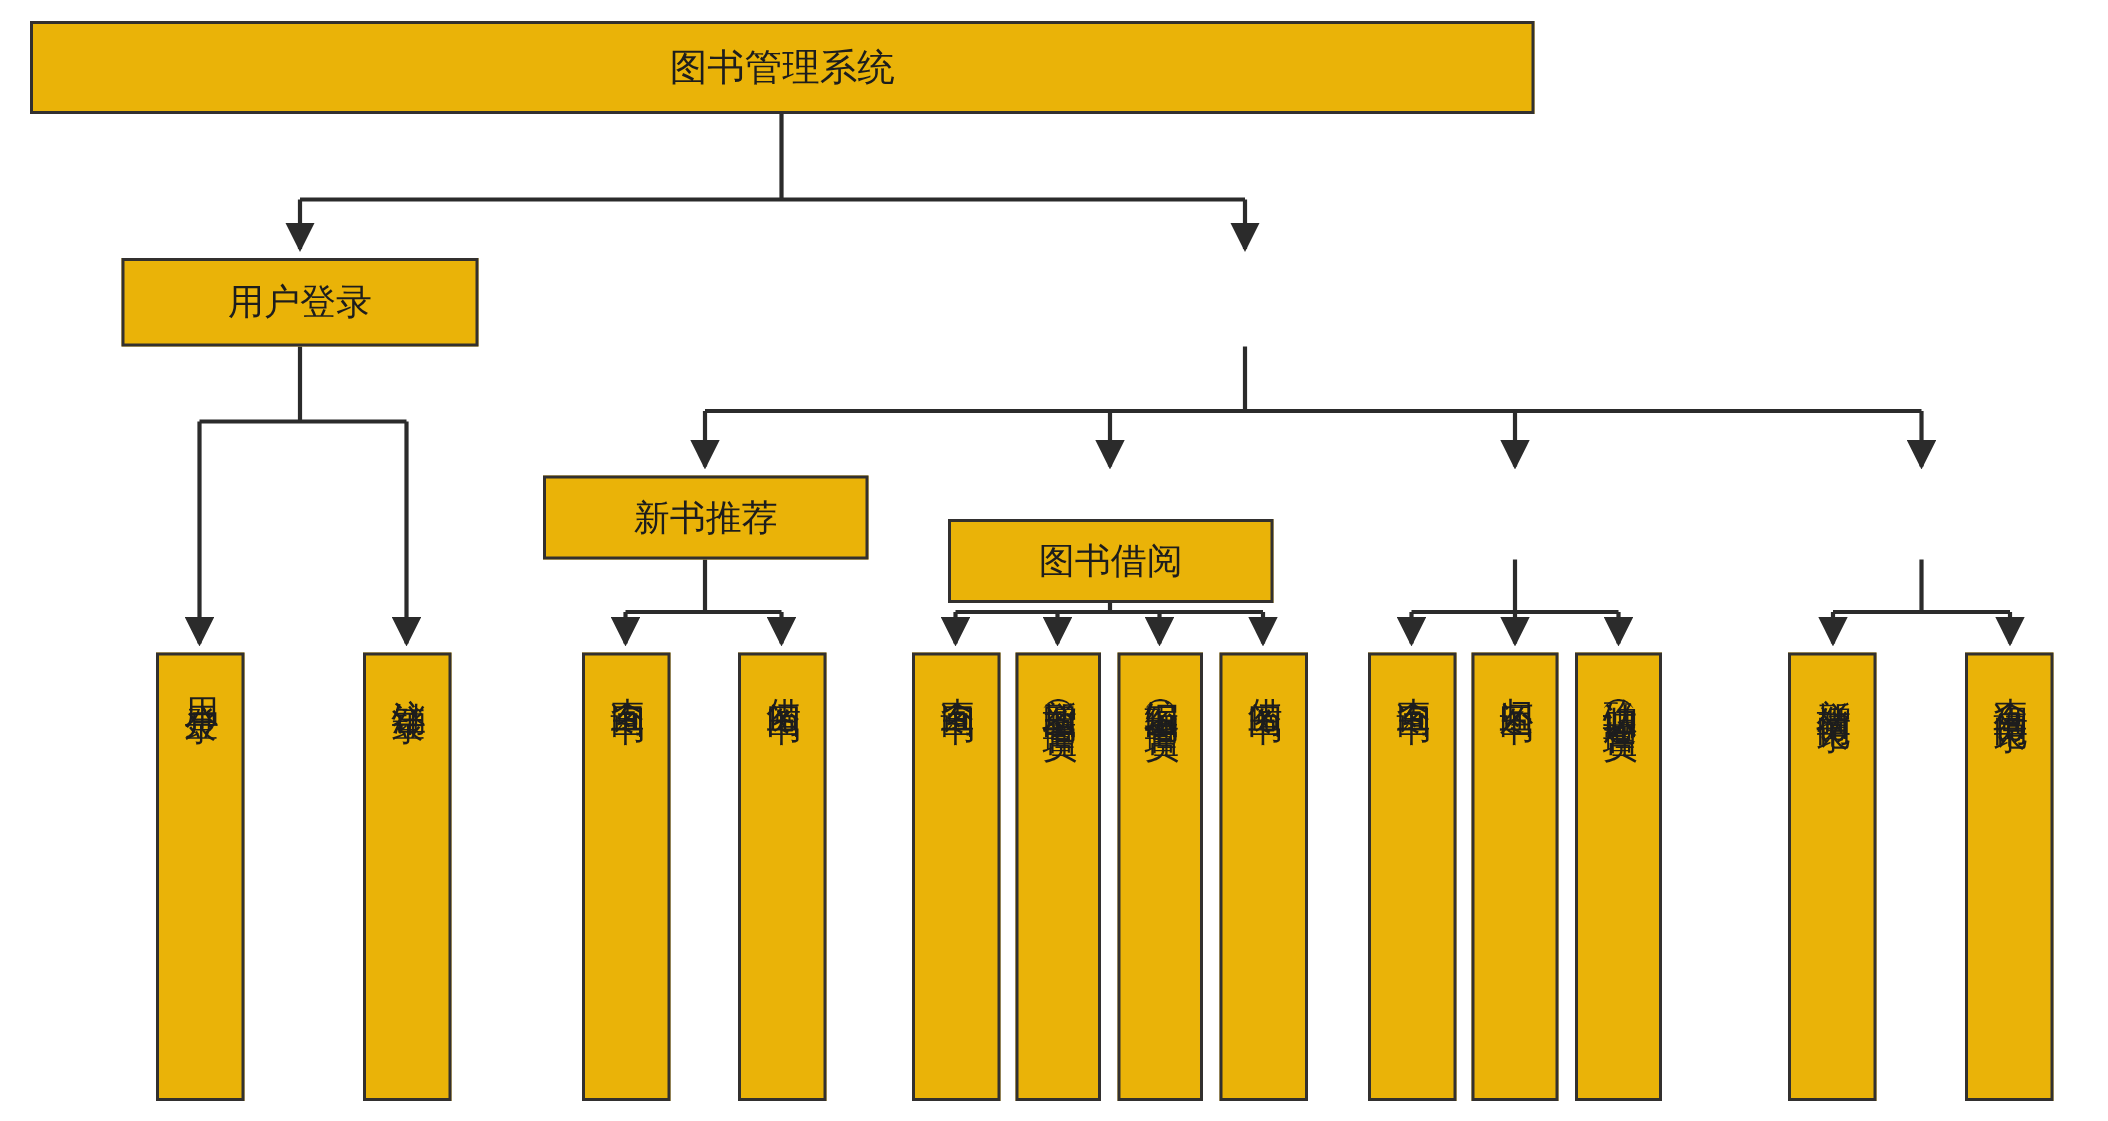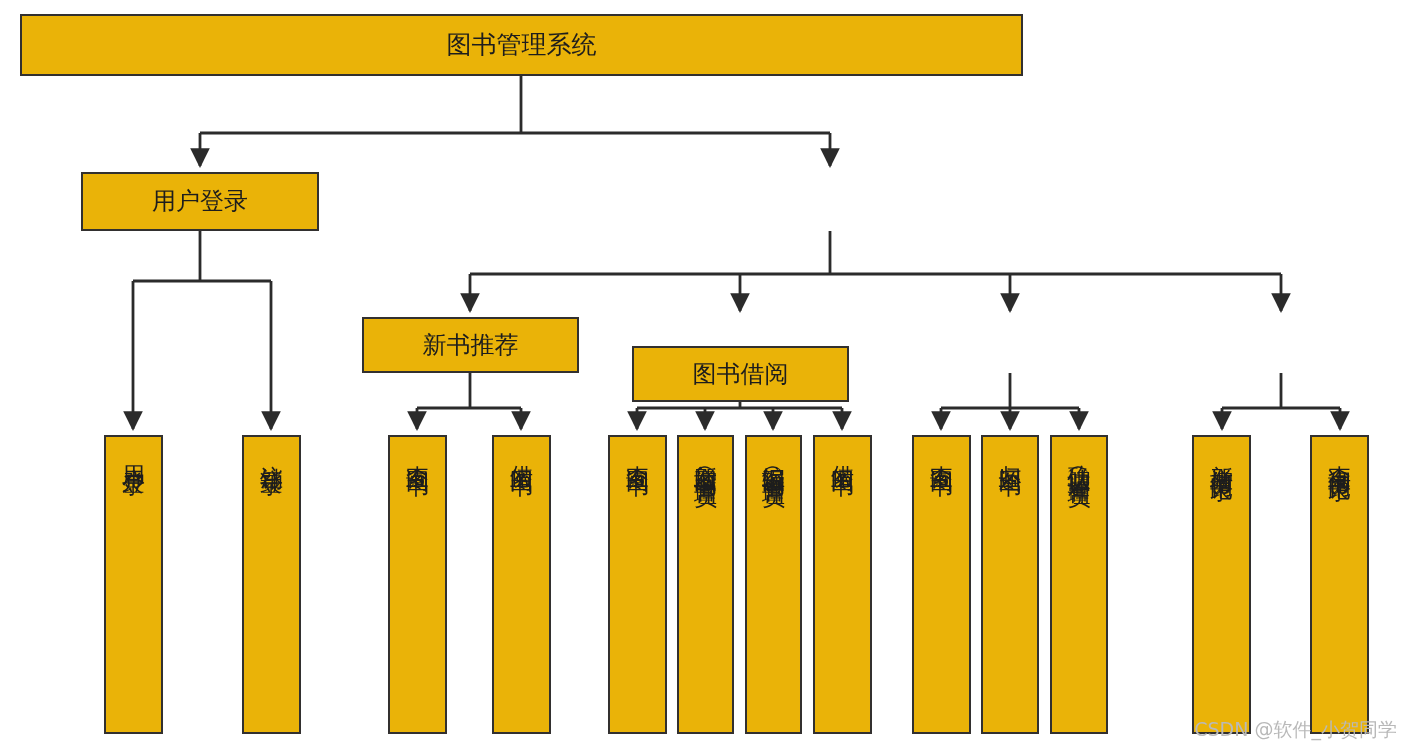--- a/index.html
+++ b/index.html
@@ -185,15 +185,14 @@
     <span class="label">确认归还（管理员）</span>
   </div>
 
   <div class="node vertical leaf-node" style="left:1192px; top:435px; width:59px; height:299px;">
     <span class="label">新增借阅记录</span>
   </div>
   <div class="node vertical leaf-node" style="left:1310px; top:435px; width:59px; height:299px;">
     <span class="label">查询借阅记录</span>
   </div>
 
-  <div id="watermark">CSDN @软件_小贺同学</div>
 
 </div>
 
 </body></html>

